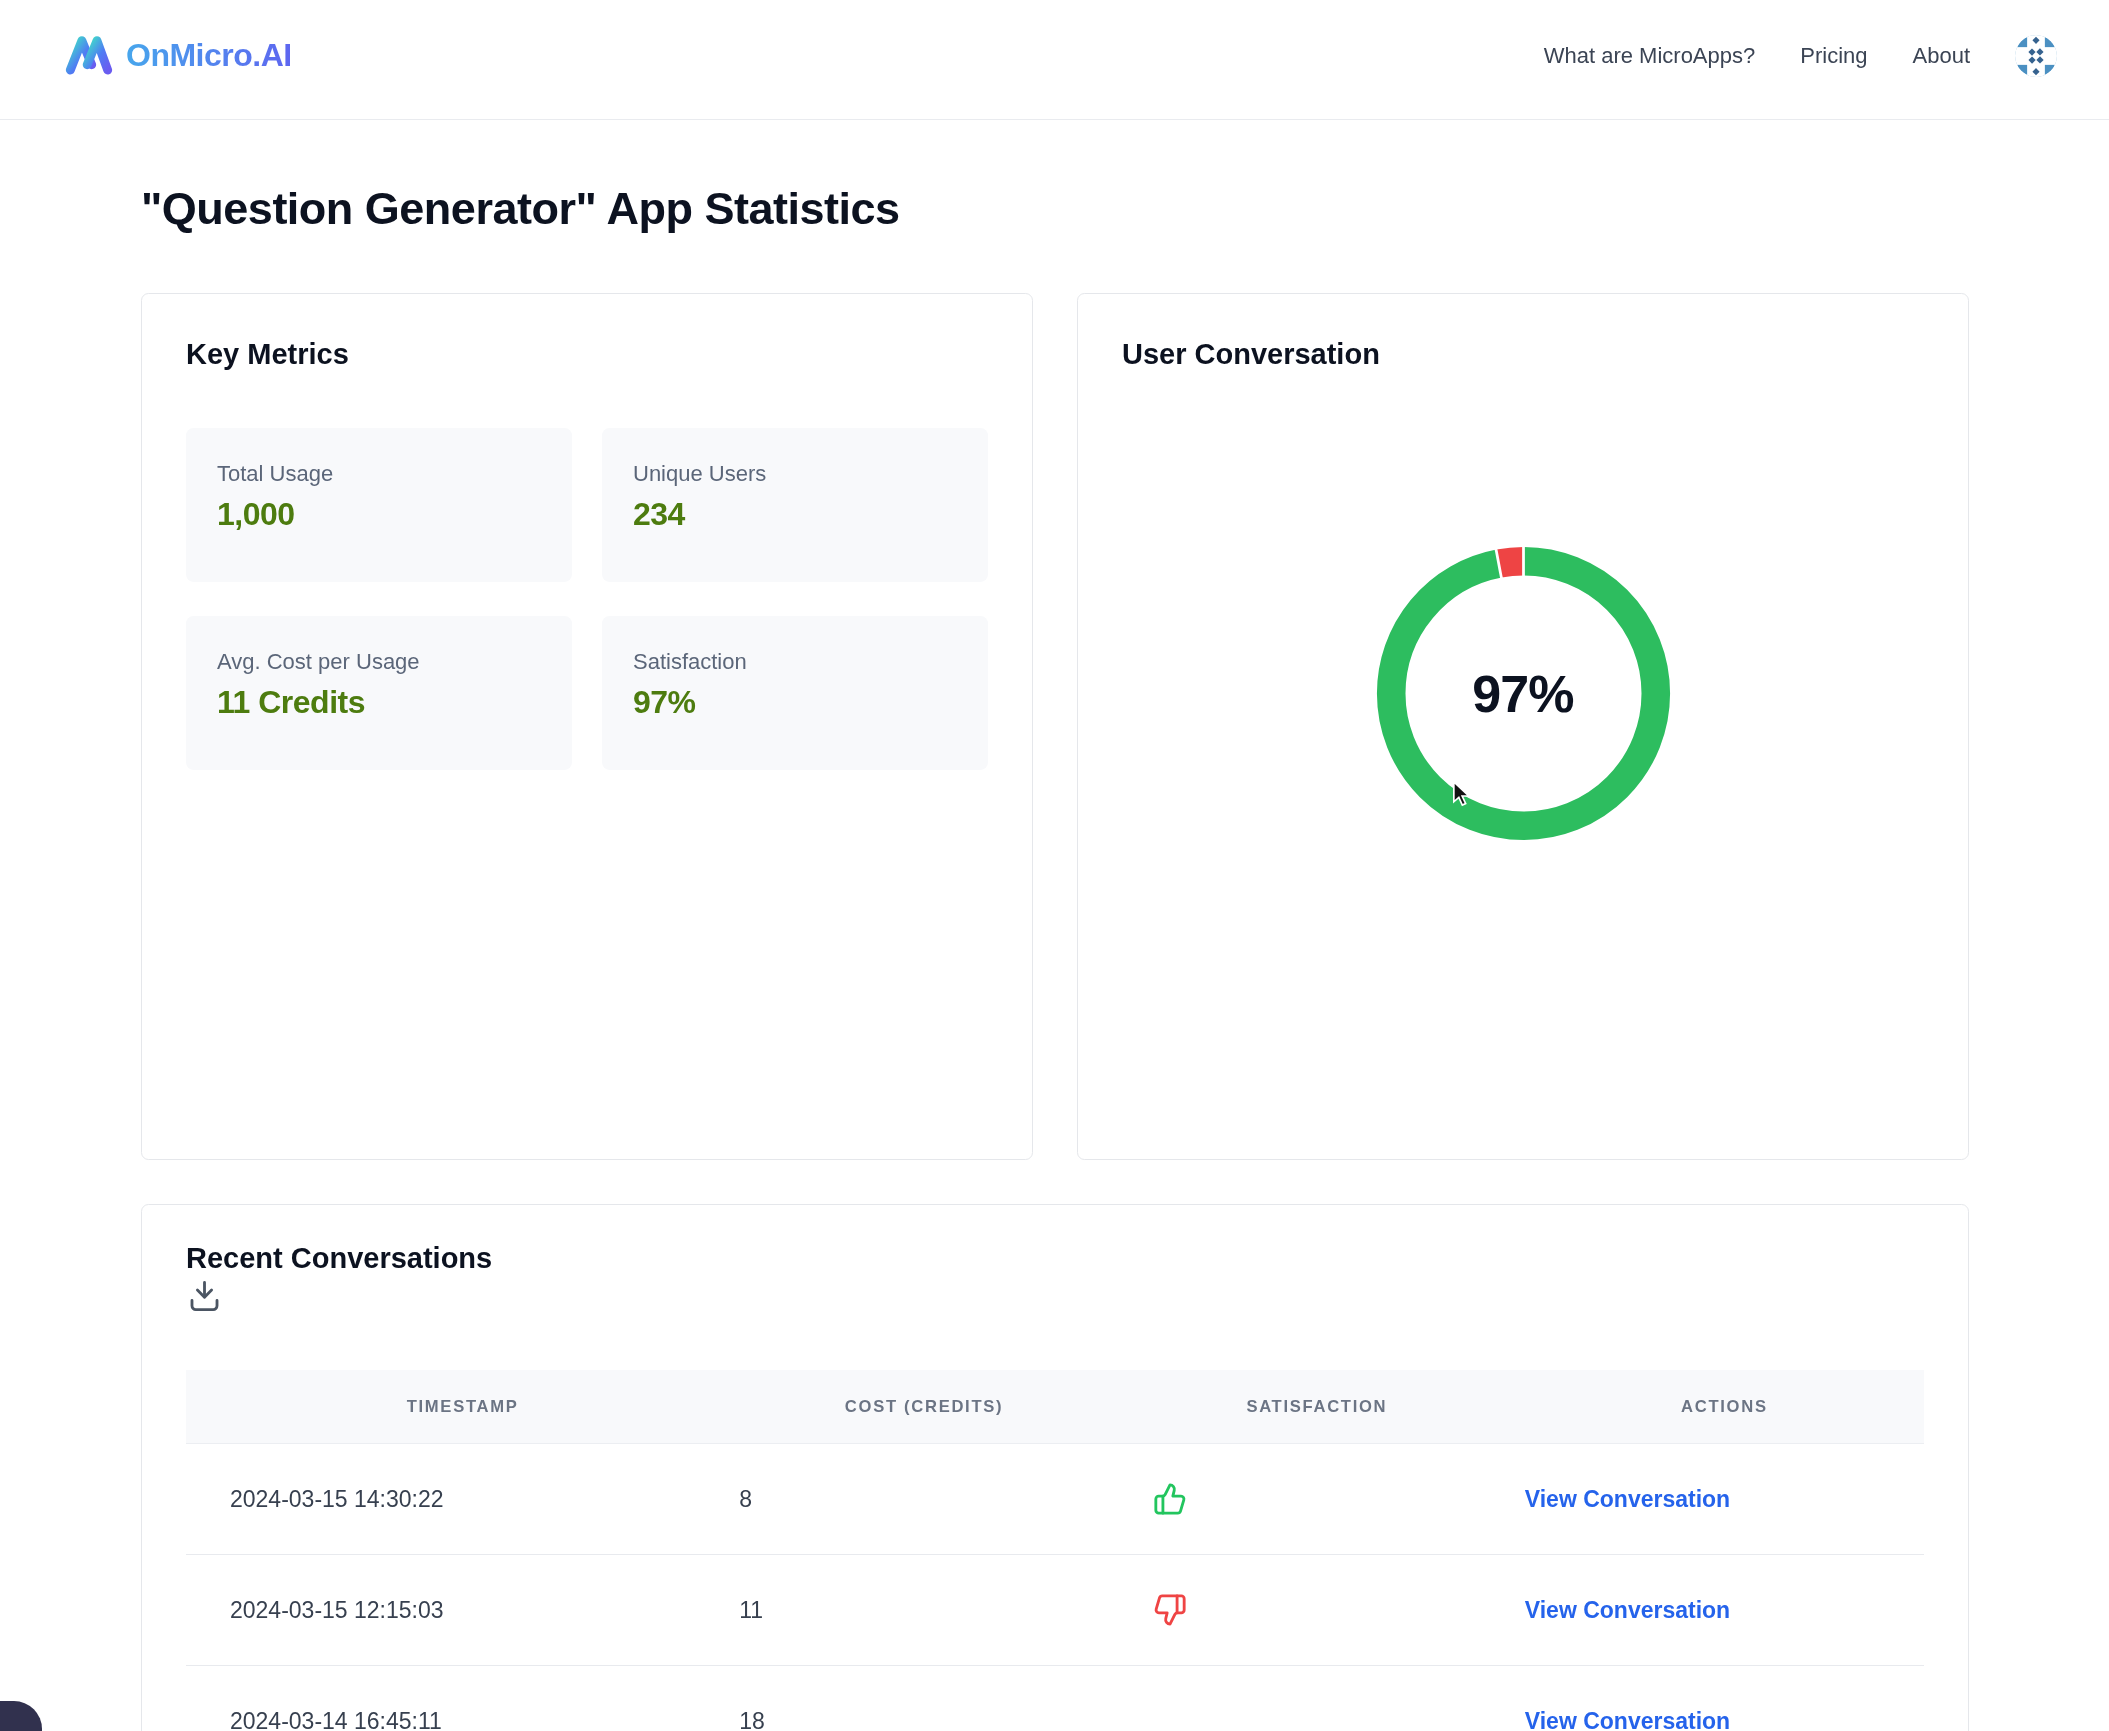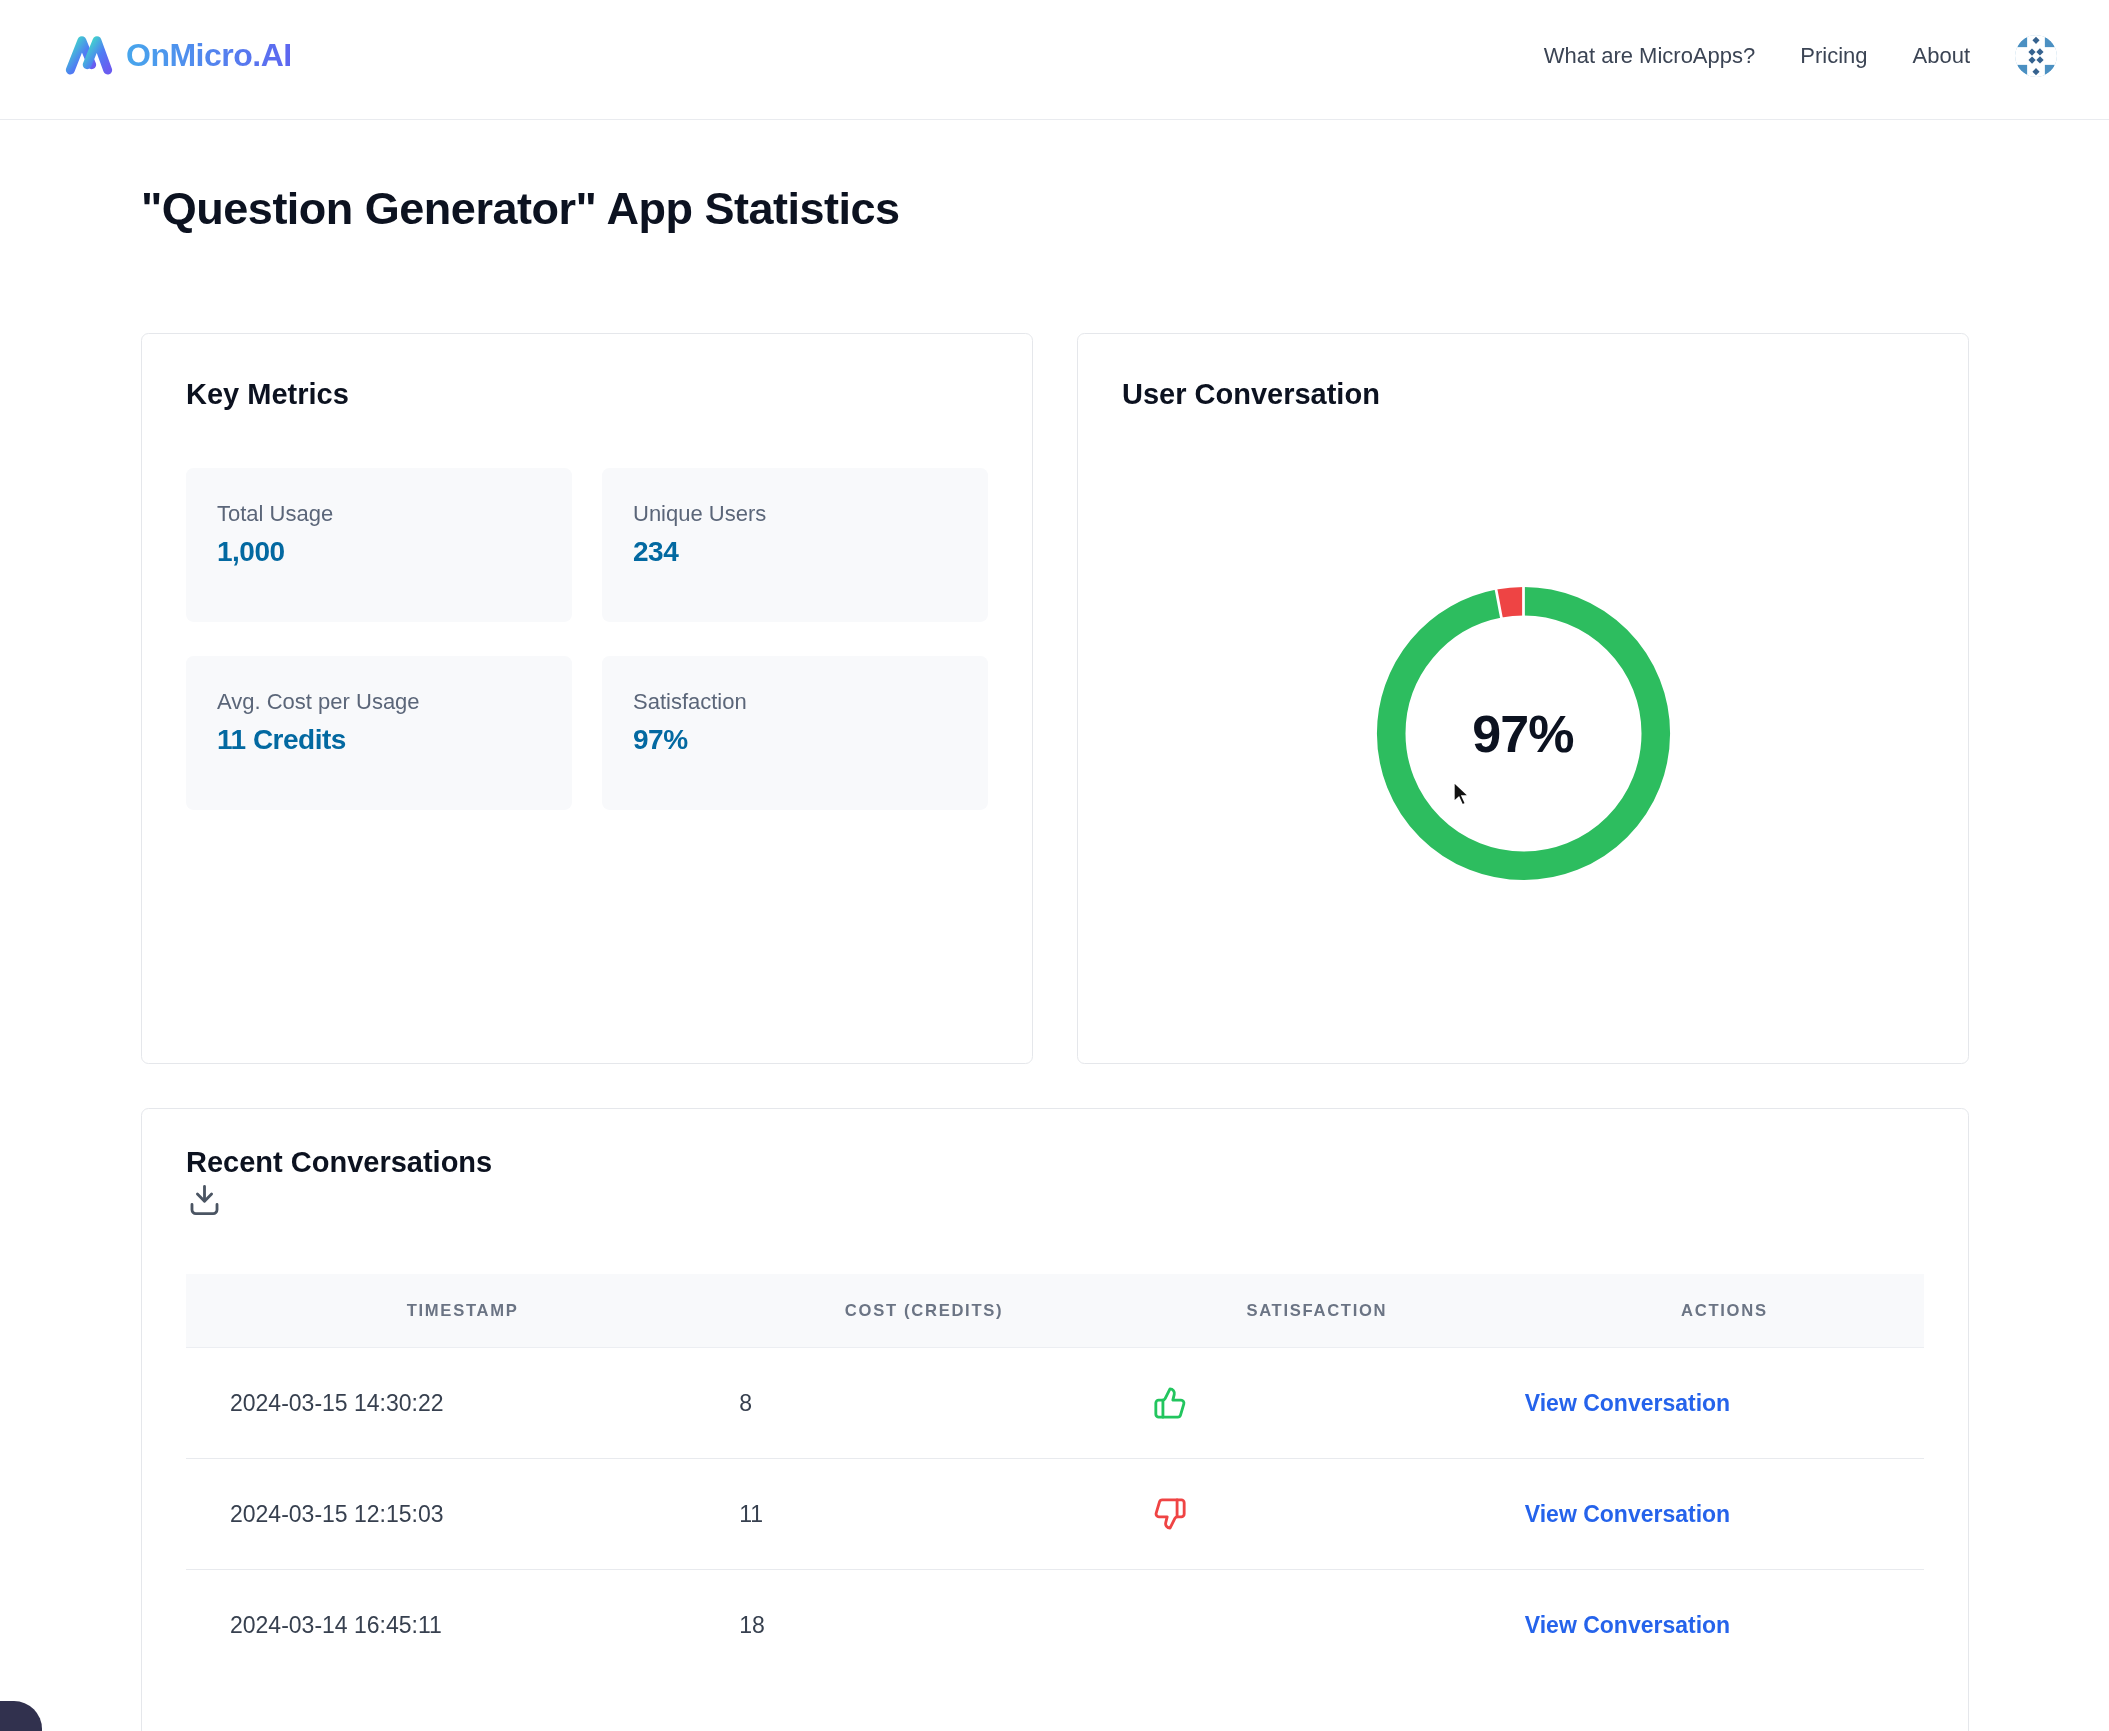--- a/index.html
+++ b/index.html
@@ -18,27 +18,27 @@
   .nav { display:flex; align-items:center; gap:45px; }
   .nav a { font-size:22px; color:#3b4454; text-decoration:none; }
   .avatar { width:42px; height:42px; border-radius:50%; overflow:hidden; cursor:pointer; }
 
   
   .main { margin:0 141px; }
   h1 { font-size:45px; font-weight:800; letter-spacing:-0.5px; margin-top:63px; color:#0c1220; }
 
   .top-grid { display:grid; grid-template-columns:1fr 1fr; gap:44px; margin-top:58px; }
   .card { border:0.9px solid #e5e7eb; border-radius:7.4px; background:#fff; padding:44px; }
-  .card.tall { height:731px;margin-top:40px; }
+  .card.tall { height:867px; }
   .card h2 { font-size:29px; font-weight:700; color:#0c1220; }
 
   .metrics-grid { display:grid; grid-template-columns:1fr 1fr; gap:34px 30px; margin-top:57px; }
   .metric { background:#f8f9fb; border-radius:7.4px; padding:33px 31px; height:154px; }
   .metric .m-label { font-size:22px; color:#5b6679; }
-  .metric .m-value { font-size:28px; font-weight:800; color:#0369a1; margin-top:9.2px; letter-spacing:-0.5px; }
+  .metric .m-value { font-size:32px; font-weight:800; color:#4d7c0f; margin-top:9.2px; letter-spacing:-0.5px; }
 
   .donut-wrap { display:flex; justify-content:center; margin-top:175px; }
   .donut-box { position:relative; width:295px; height:295px; }
   .donut-center { position:absolute; inset:0; display:flex; align-items:center; justify-content:center;
     font-size:52px; font-weight:800; color:#0c1220; letter-spacing:-0.9px; }
 
   
   .bottom-card { margin-top:44px; height:711px; padding:37px 44px; overflow:hidden; }
   .bottom-head { display:flex; align-items:flex-start; justify-content:space-between;flex-direction:column; }
   .dl-btn { background:none; border:none; cursor:pointer; padding:0; margin-top:1.8px; }

